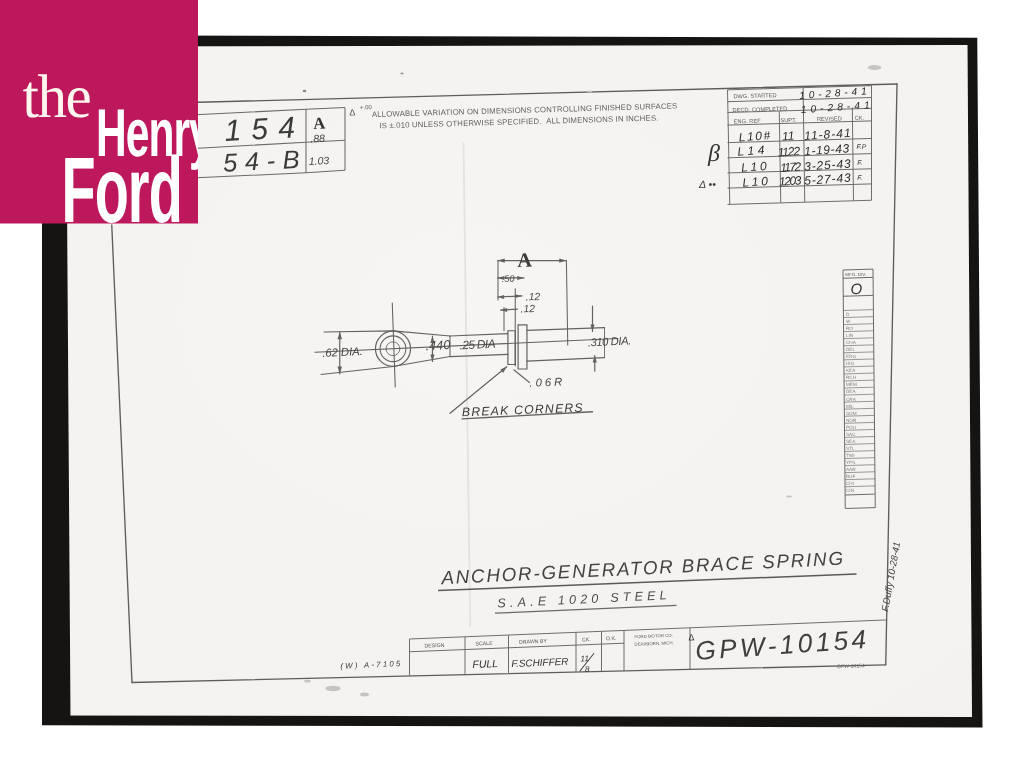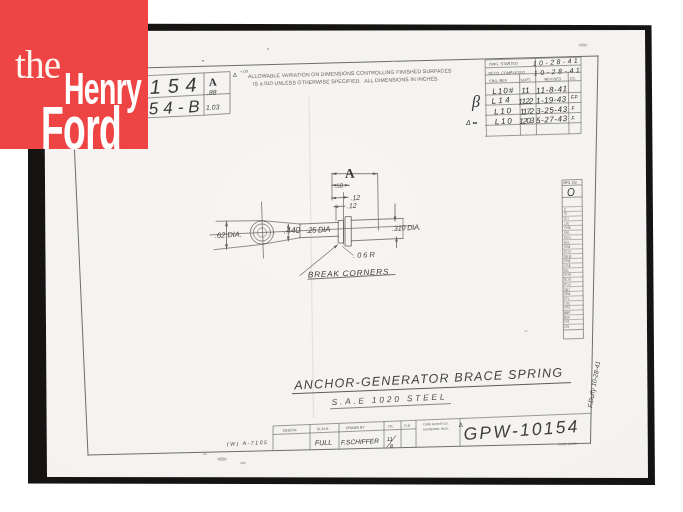--- a/index.html
+++ b/index.html
@@ -291,18 +291,18 @@
     <ellipse cx="205" cy="454" rx="2.2" ry="1"></ellipse>
     <ellipse cx="526" cy="331" rx="2" ry="0.7"></ellipse>
     <ellipse cx="583" cy="45" rx="4.5" ry="1.6"></ellipse>
     <ellipse cx="393" cy="61" rx="2" ry="0.6"></ellipse>
         <ellipse cx="203" cy="60.7" rx="1.2" ry="0.8" fill="#8a8884"></ellipse>
         <ellipse cx="268" cy="49" rx="1.1" ry="0.7" fill="#9a9894"></ellipse>
         <ellipse cx="545" cy="103" rx="1.2" ry="0.7" fill="#9a9894"></ellipse>
   </g>
 </svg>
 
-<div style="position:absolute;left:0;top:0;width:148px;height:148.5px;background:#ef4444;overflow:hidden;">
+<div style="position:absolute;left:0;top:0;width:132px;height:148.5px;background:#be185d;overflow:hidden;">
   <div style="position:absolute;left:15px;top:40px;color:#fdf6ee;font-family:'Liberation Serif',serif;font-size:41px;letter-spacing:-1px;transform:scaleX(0.96);transform-origin:0 0;">the</div>
   <div style="position:absolute;left:64px;top:63px;color:#ffffff;font-family:'Liberation Sans',sans-serif;font-size:45px;font-weight:bold;transform:scaleX(0.63);transform-origin:0 0;letter-spacing:-1px;">Henry</div>
   <div style="position:absolute;left:41px;top:92px;color:#ffffff;font-family:'Liberation Sans',sans-serif;font-size:62px;font-weight:bold;transform:scaleX(0.60);transform-origin:0 0;letter-spacing:-1px;">Ford</div>
 </div>
 </div>
 
 </body></html>

